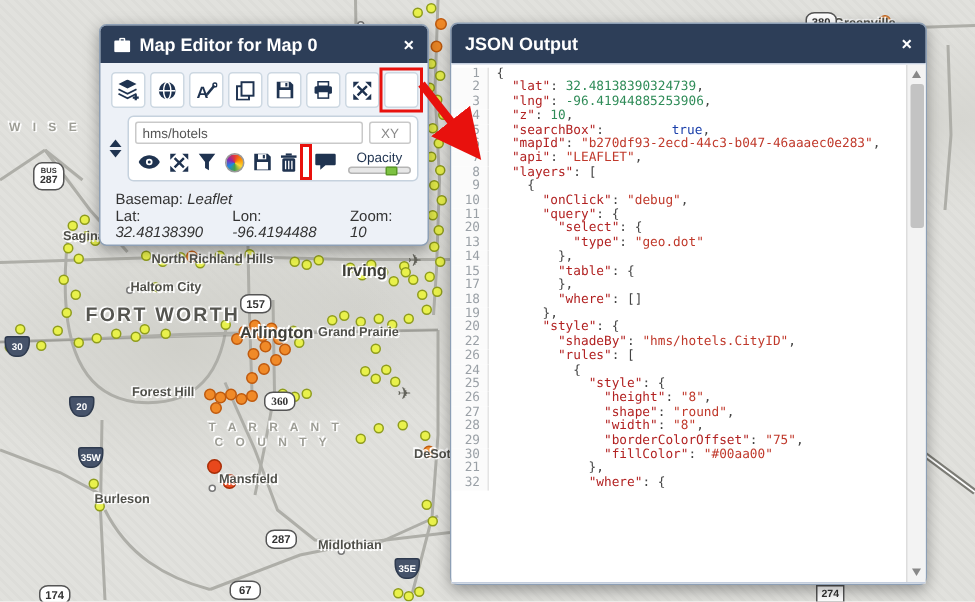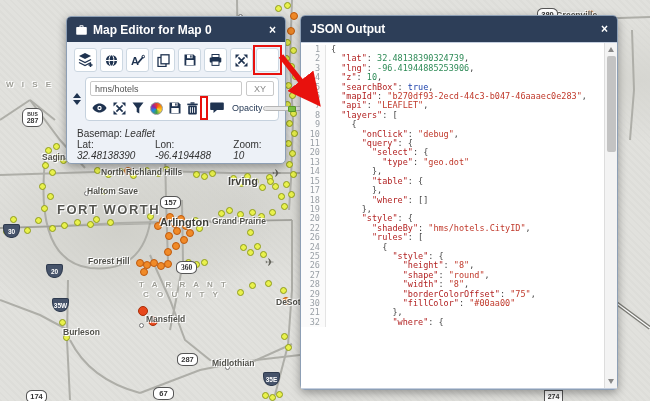--- a/index.html
+++ b/index.html
@@ -68,41 +68,41 @@
     border:1px solid #c6d2de; border-radius:4px; padding:3px 4px; }
   .input-row { display:flex; gap:4px; }
   .search-input { flex:1; height:15px; border:1px solid #c9c9c9; border-radius:2px;
     font-size:9px; color:#555; padding:0 4px; font-family:"Liberation Sans",sans-serif; }
   .xy-box { width:28px; height:15px; border:1px solid #c9c9c9; border-radius:2px;
     font-size:9px; color:#8a8a8a; display:flex; align-items:center; justify-content:center; }
   .tb-row2 { display:flex; align-items:center; gap:6px; margin-top:4px; padding-left:2px; }
   .tb-icon { width:16px; height:16px; display:flex; align-items:center; justify-content:center;
     color:#1f3350; position:relative; }
   .code-glyph { font-size:9px; font-weight:bold; color:#1f3350; font-family:"DejaVu Sans Mono",monospace; letter-spacing:-1px; }
-  .opacity-wrap { margin-left:2px; display:flex; flex-direction:row; align-items:center; }
+  .opacity-wrap { margin-left:2px; display:flex; flex-direction:column; align-items:center; }
   .opacity-label { font-size:9px; color:#1f3350; }
   .opacity-slider { width:42px; height:5px; background:#e7e7e7; border:1px solid #b5b5b5;
     border-radius:3px; position:relative; margin-top:1px; }
   .opacity-thumb { position:absolute; left:60%; top:-1px; width:8px; height:6px; background:#7dc242;
     border:1px solid #5a9a26; border-radius:1px; }
   .editor-footer { padding:7px 10px 0 10px; font-size:10px; color:#333; }
   .editor-footer .row2 { margin-top:0; display:flex; gap:1px; }
   .ital { font-style:italic; }
 
   
   #json-panel { left:300px; top:15px; width:318px; height:375px; display:flex; flex-direction:column; }
   #json-panel .panel-header { height:26px; }
   .json-body { position:relative; flex:1; background:#fff; overflow:hidden;
     border-top:1px solid #c4cede; border-bottom:1px solid #c4cede; }
   .code-scroll { position:absolute; left:0; top:2px; right:13px; bottom:0; overflow:hidden; }
   .code-row { display:flex; line-height:9.4px; font-family:"DejaVu Sans Mono",monospace; font-size:8.5px; }
   .lineno { width:25px; flex:0 0 25px; text-align:right; padding-right:5px; color:#9aa0a6;
     background:#fbfbfb; border-right:1px solid #e4e4e4; }
   .code-text { white-space:pre; padding-left:5px; color:#444; }
-  .ck { color:#b22222; } .cs { color:#c0392b; } .cn { color:#2e8b57; } .cb { color:#1a3faa; }
+  .ck { color:#b22222; } .cs { color:#c0392b; } .cn { color:#2e8b57; } .cb { color:#1a3faa;margin-left:40px; }
   .vscroll { position:absolute; right:0; top:0; bottom:0; width:13px; background:#f3f3f3;
     border-left:1px solid #ddd; }
   .vscroll .arr-up, .vscroll .arr-dn { position:absolute; left:3px; width:0; height:0;
     border-left:3.5px solid transparent; border-right:3.5px solid transparent; }
   .vscroll .arr-up { top:4px; border-bottom:5px solid #888; }
   .vscroll .arr-dn { bottom:4px; border-top:5px solid #888; }
   .vscroll .thumb { position:absolute; left:1.5px; top:13px; width:9px; height:96px;
     background:#c3c3c3; border-radius:2px; }
   .json-footer { height:42px; display:flex; align-items:center; justify-content:flex-end;
     gap:9px; padding-right:14px; position:relative; border-radius:0 0 4px 4px; }
@@ -263,21 +263,21 @@
       <div class="dot o" style="height: 8px; width: 8px; left: 582px; top: 18px;"></div>
       <div class="dot o" style="height: 8px; width: 8px; left: 578px; top: 24px;"></div>
       <div class="town-circle" style="left: 84px; top: 191px;"></div>
       <div class="town-circle" style="left: 139px; top: 323px;"></div>
       <div class="town-circle" style="left: 225px; top: 365px;"></div>
       <div class="town-circle" style="left: 553px; top: 13px;"></div>
       <div class="town-circle" style="left: 238px; top: 14px;"></div>
       <div class="map-label county" style="left: 6px; top: 80px;">W I S E</div>
       <div class="map-label city-sm" style="left: 42px; top: 152px;">Saginaw</div>
       <div class="map-label city-sm" style="left: 101px; top: 167px;">North Richland Hills</div>
-      <div class="map-label city-sm" style="left: 87px; top: 186px;">Haltom Save</div>
+      <div class="map-label city-sm" style="left: 87px; top: 186px;">Haltom City</div>
       <div class="map-label metro" style="left: 57px; top: 202px;">FORT WORTH</div>
       <div class="map-label city-lg" style="left: 228px; top: 175px;">Irving</div>
       <div class="map-label city-lg" style="left: 160px; top: 216px;">Arlington</div>
       <div class="map-label city-sm" style="left: 212px; top: 216px;">Grand Prairie</div>
       <div class="map-label city-sm" style="left: 88px; top: 256px;">Forest Hill</div>
       <div class="map-label county" style="left: 139px; top: 280px;">T A R R A N T</div>
       <div class="map-label county" style="left: 143px; top: 290px;">C O U N T Y</div>
       <div class="map-label city-sm" style="left: 146px; top: 314px;">Mansfield</div>
       <div class="map-label city-sm" style="left: 63px; top: 327px;">Burleson</div>
       <div class="map-label city-sm" style="left: 212px; top: 358px;">Midlothian</div>

